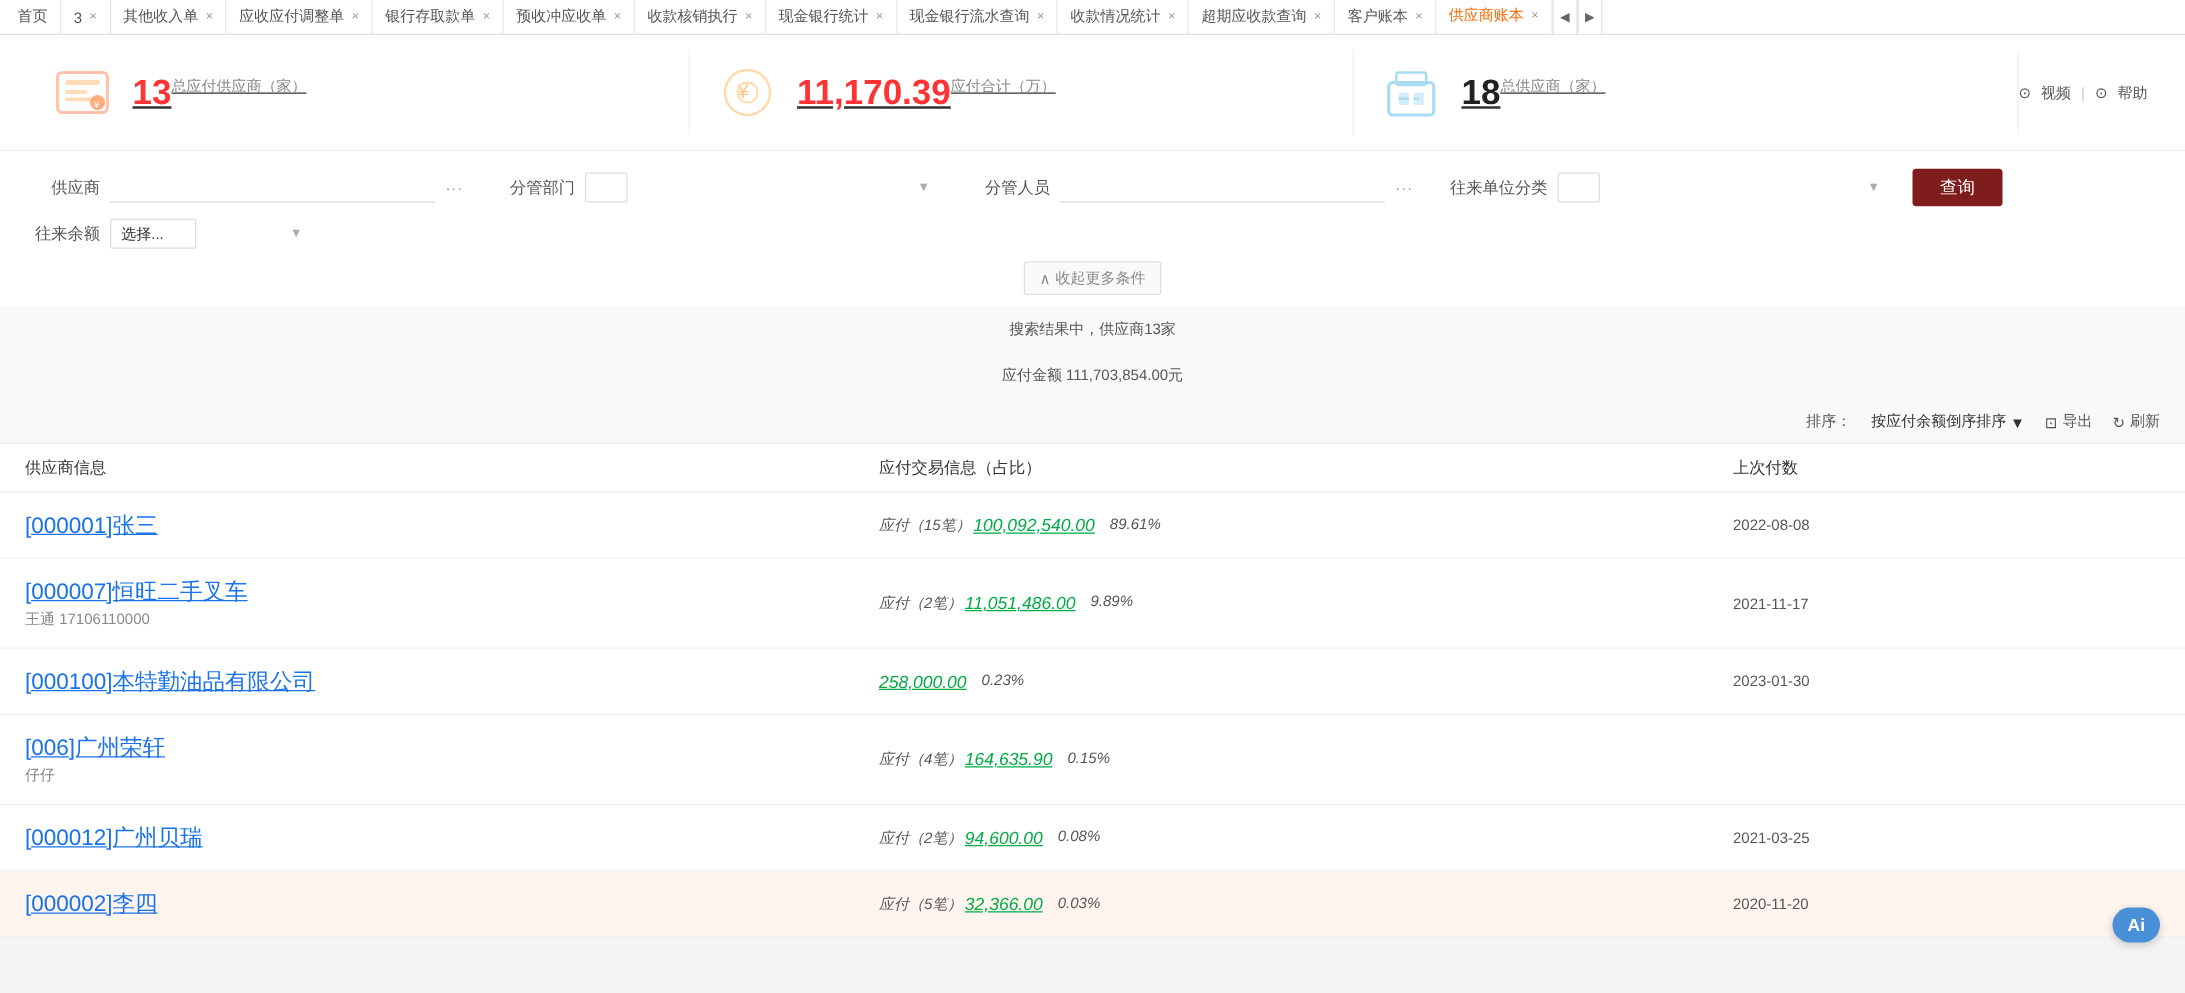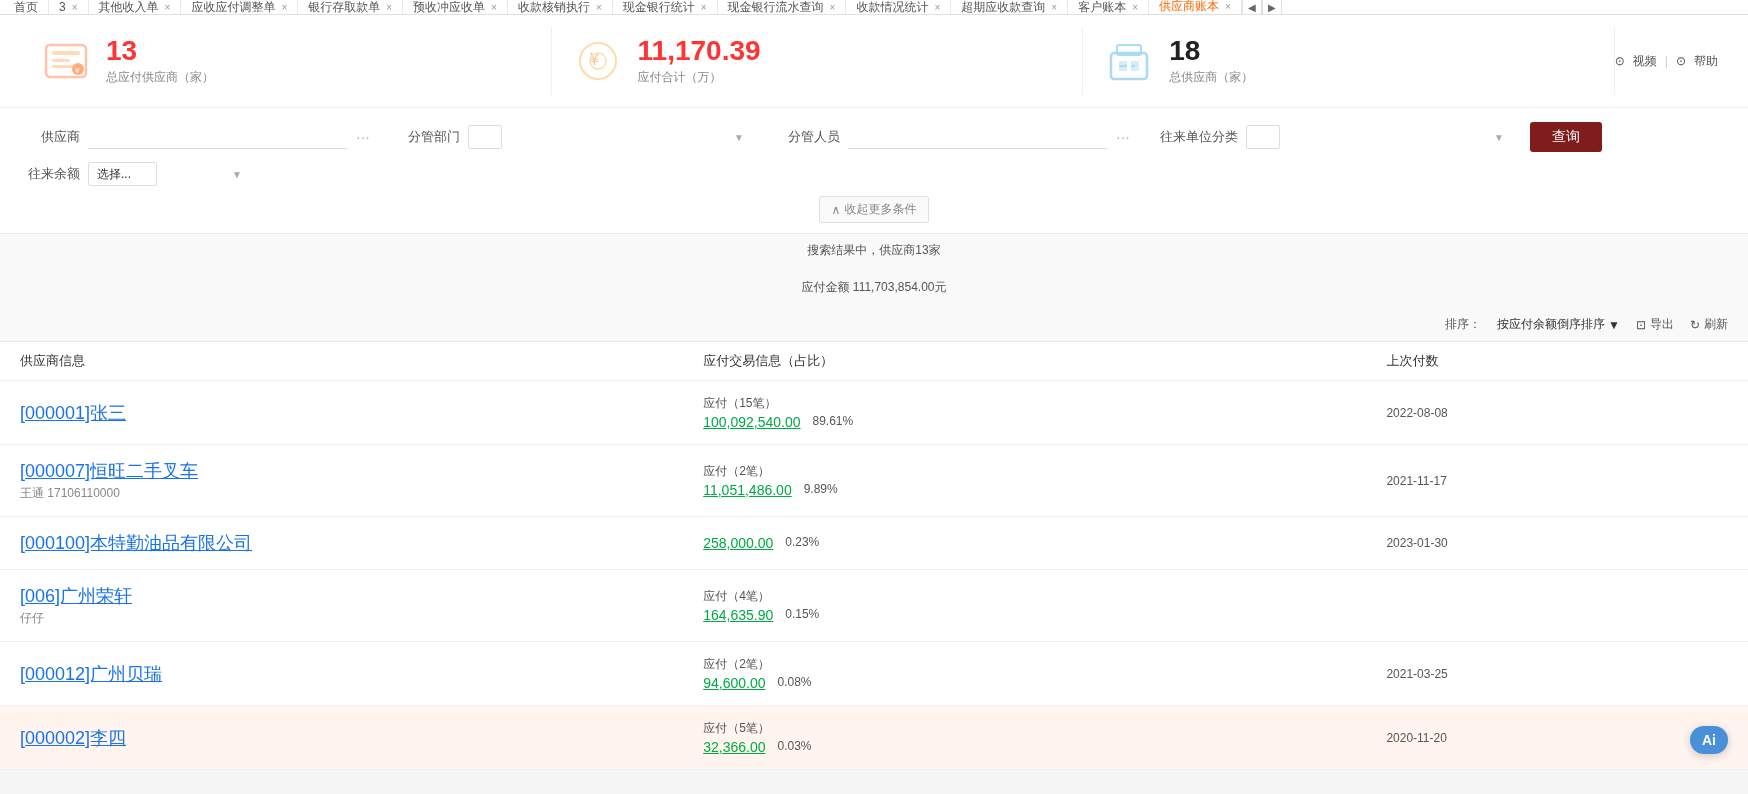--- a/index.html
+++ b/index.html
@@ -4,21 +4,21 @@
   <style>
     * { box-sizing: border-box; margin: 0; padding: 0; }
     body { font-family: 'Microsoft YaHei', Arial, sans-serif; font-size: 12px; background: #f5f5f5; color: #333; }
     
     
     .navbar {
       display: flex;
       align-items: center;
       background: #fff;
       border-bottom: 1px solid #e0e0e0;
-      height: 15px;
+      height: 28px;
       padding: 0 4px;
       overflow: hidden;
     }
     .nav-tab {
       display: flex;
       align-items: center;
       padding: 0 10px;
       height: 32px;
       font-size: 12px;
       cursor: pointer;
@@ -62,21 +62,21 @@
     .stat-card:last-child { border-right: none; }
     .stat-icon {
       width: 52px;
       height: 52px;
       display: flex;
       align-items: center;
       justify-content: center;
       font-size: 28px;
       opacity: 0.7;
     }
-    .stat-info { display: flex; flex-direction: column; }
+    .stat-info { display: flex; flex-direction: row; text-decoration: underline; }
     .stat-number { font-size: 28px; font-weight: bold; color: #ff3333; line-height: 1.1; }
     .stat-label { font-size: 12px; color: #888; margin-top: 2px; }
     .stat-actions {
       margin-left: auto;
       display: flex;
       align-items: center;
       gap: 8px;
       font-size: 12px;
       color: #555;
       padding-right: 10px;
@@ -217,21 +217,21 @@
       background: #fff;
     }
     .table-row.highlighted { background: #fff5ee; }
     .supplier-link {
       color: #1a73e8;
       text-decoration: underline;
       cursor: pointer;
       font-size: 18px;
     }
     .supplier-sub { color: #888; font-size: 12px; margin-top: 2px; }
-    .tx-info { display: flex; flex-direction: column; gap: 2px; }
+    .tx-info { display: flex; gap: 2px; font-style: italic; }
     .tx-label { color: #555; font-size: 12px; }
     .tx-amount { color: #00aa44; font-size: 14px; font-weight: 500; text-decoration: underline; cursor: pointer; }
     .tx-pct { color: #555; font-size: 12px; margin-left: 12px; }
     .tx-row { display: flex; align-items: flex-start; gap: 0; }
     .last-pay { color: #555; font-size: 12px; }
 
     
     .table-container { overflow-y: auto; max-height: 420px; }
     .table-container::-webkit-scrollbar { width: 6px; }
     .table-container::-webkit-scrollbar-thumb { background: #ddd; border-radius: 3px; }

